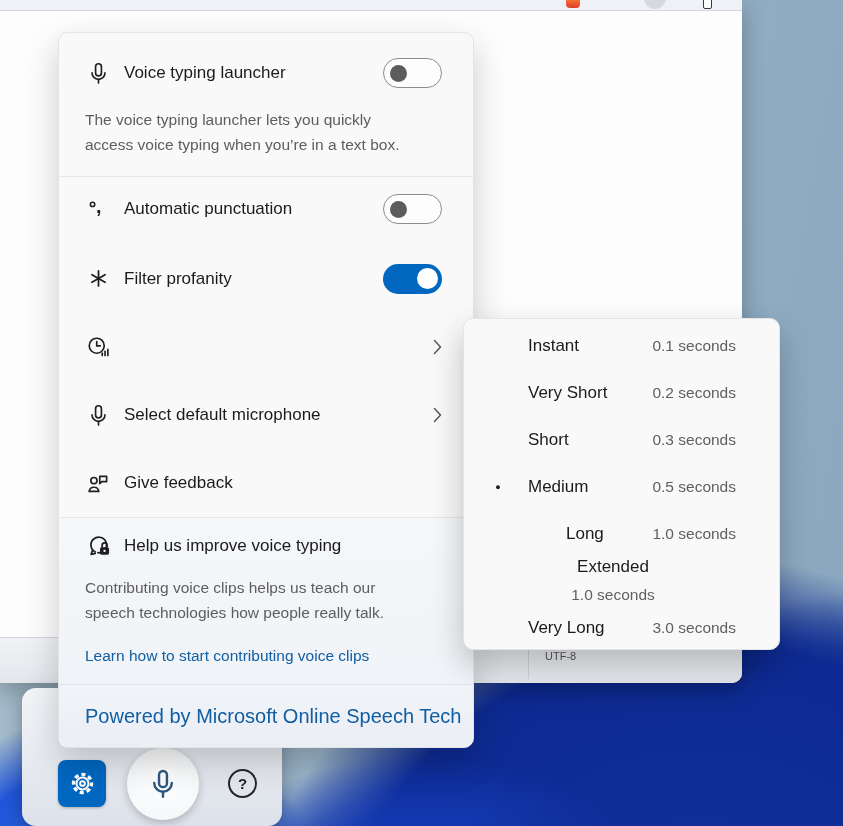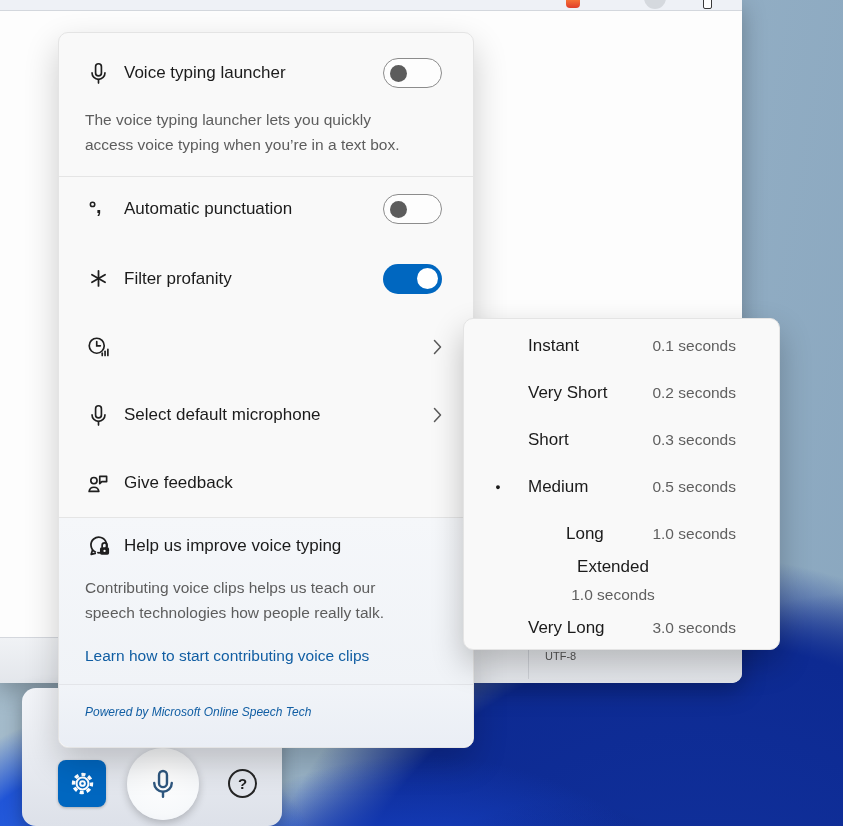--- a/index.html
+++ b/index.html
@@ -256,21 +256,21 @@
           <path d="M14.9 13 v-1.7 a2.25 2.25 0 0 1 4.5 0 V13"></path>
           <circle cx="17.1" cy="16.5" r="1.05" fill="#ffffff" stroke="none"></circle>
         </svg>
       </span>
       <span class="lbl">Help us improve voice typing</span>
       <span class="sp"></span>
     </div>
     <div class="desc" style="top:543px;">Contributing voice clips helps us teach our speech technologies how people really talk.</div>
     <div class="link" style="top:614px;">Learn how to start contributing voice clips</div>
 
-    <div class="link" style="top:672px; font-size:12px;font-style:italic;">Powered by Microsoft Online Speech Tech</div>
+    <div class="link" style="top:672px; font-size:20px;">Powered by Microsoft Online Speech Tech</div>
   </div>
 
   <div class="submenu">
     <div class="sub-row" style="top:3px;">
       <span class="bullet"></span>
       <span class="slbl">Instant</span>
       <span class="sp"></span>
       <span class="sval">0.1 seconds</span>
     </div>
     <div class="sub-row" style="top:50px;">

